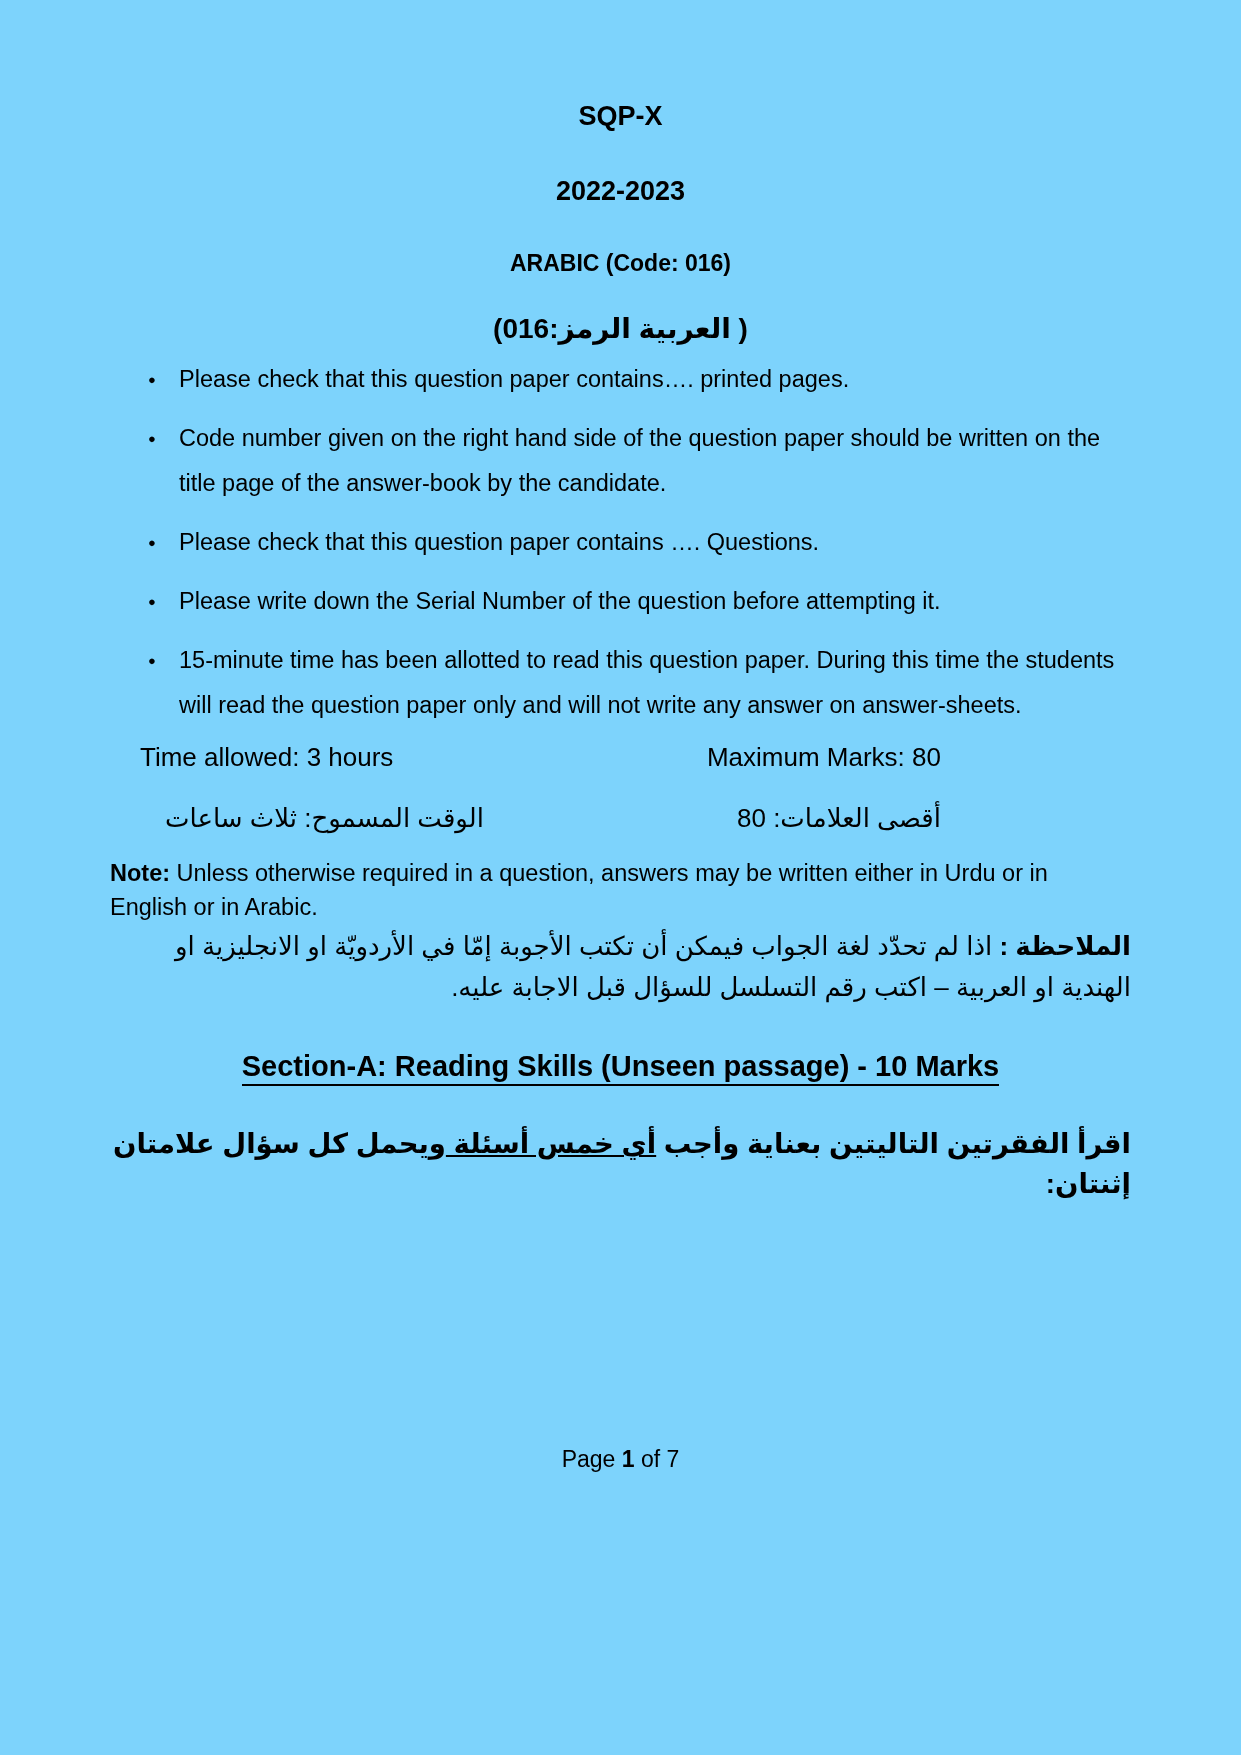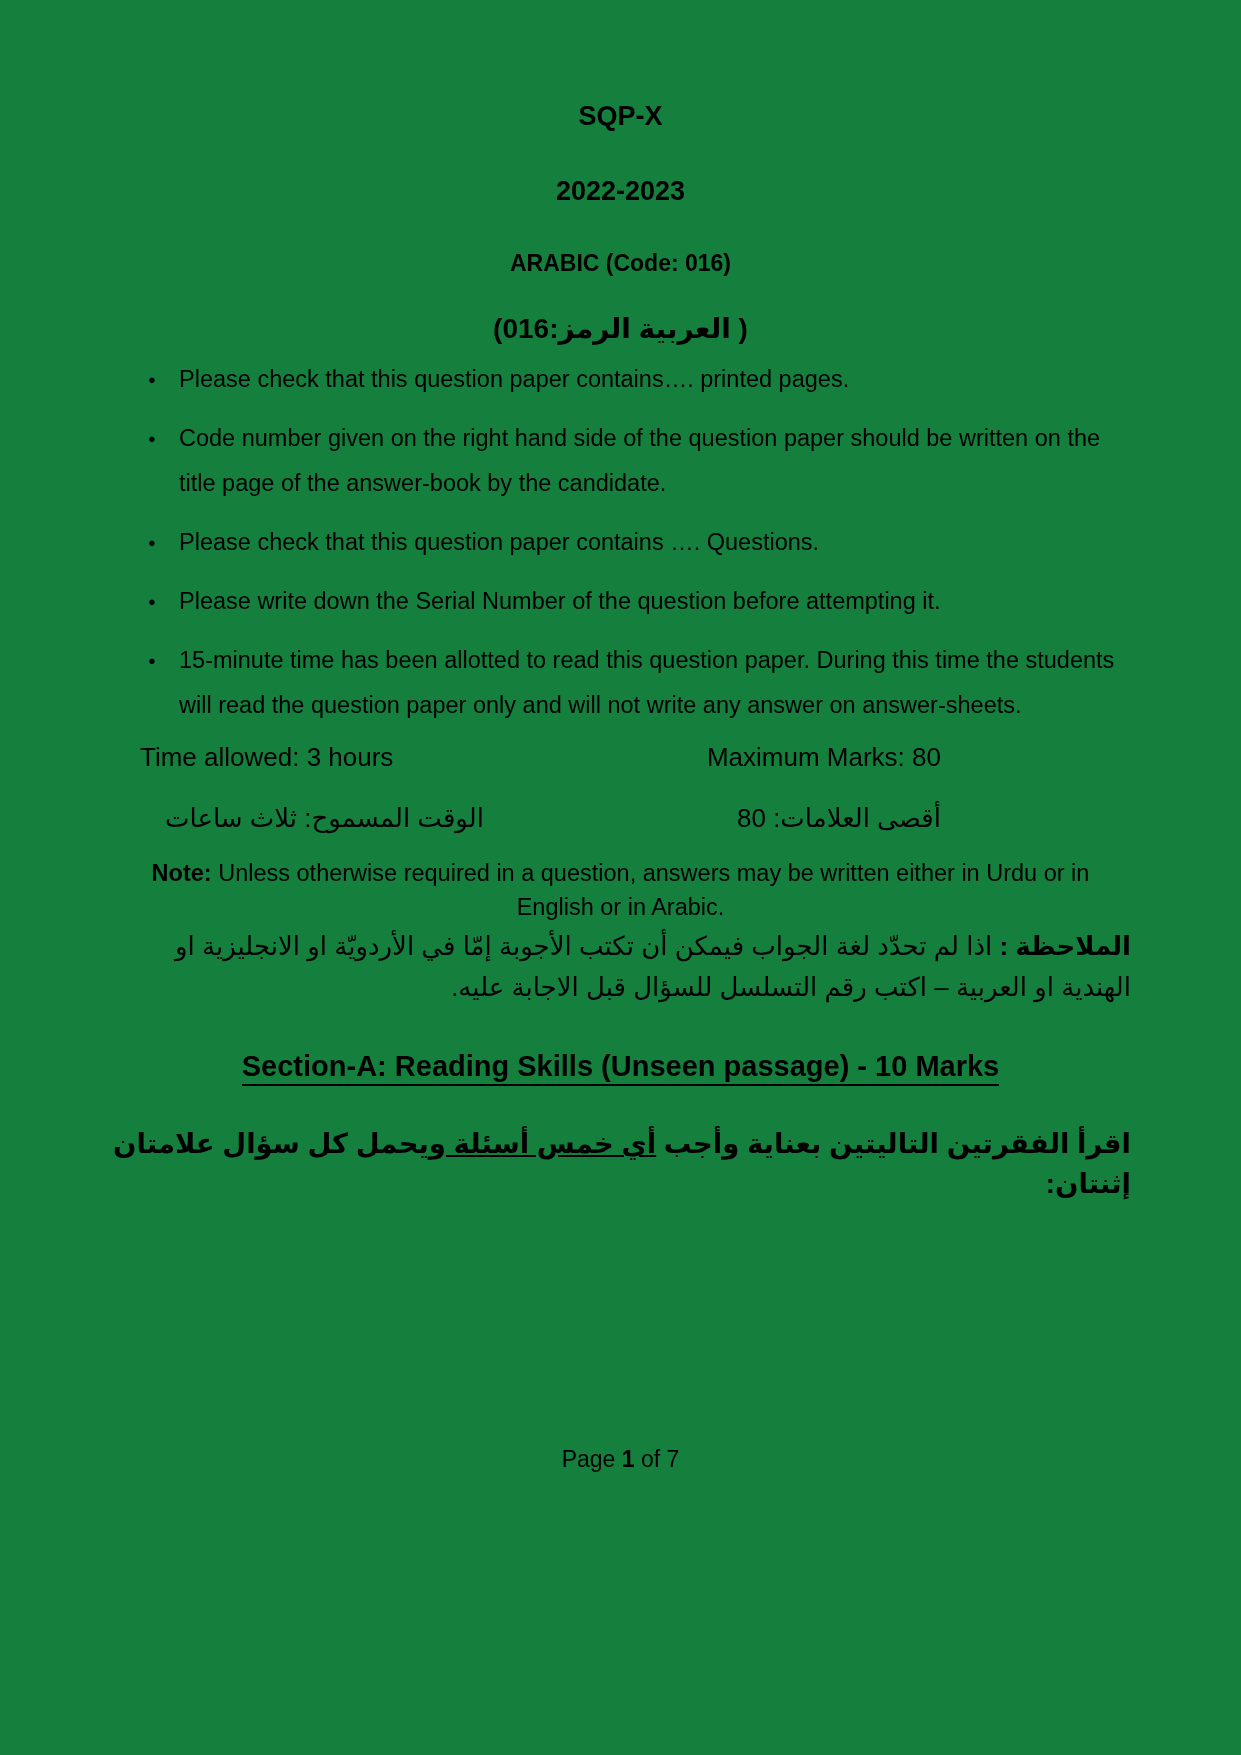--- a/index.html
+++ b/index.html
@@ -2,21 +2,21 @@
 <html><head>
 <meta charset="utf-8">
 <style>
   * { margin: 0; padding: 0; box-sizing: border-box; }
   html, body { background: #ffffff; }
   .page {
     position: relative;
     width: 1241px;
     height: 1755px;
     margin: 0 auto;
-    background: #15803d;
+    background: #7dd3fc;
     color: #000000;
     font-family: "Liberation Sans", "DejaVu Sans", sans-serif;
     padding: 100px 110px 0 110px;
     overflow: hidden;
   }
   .h-code   { font-size: 27px; font-weight: bold; text-align: center; line-height: 32px; margin-bottom: 43px; }
   .h-year   { font-size: 27px; font-weight: bold; text-align: center; line-height: 32px; margin-bottom: 40px; }
   .h-subject{ font-size: 23px; font-weight: bold; text-align: center; line-height: 32px; margin-bottom: 32px; }
   .h-subject-ar { font-size: 28px; font-weight: bold; text-align: center; line-height: 36px; margin-bottom: 10px; direction: rtl; }
 
@@ -46,21 +46,21 @@
     margin-bottom: 28px;
   }
   .meta-row.arabic {
     font-size: 26px;
     line-height: 36px;
     padding-left: 55px;
     margin-bottom: 20px;
   }
   .meta-row.arabic span { direction: rtl; unicode-bidi: embed; text-align: right; }
 
-  .note-en { font-size: 23.5px; line-height: 34px; margin-bottom: 2px; text-align: center; }
+  .note-en { font-size: 23.5px; line-height: 34px; margin-bottom: 2px; }
   .note-en strong { font-weight: bold; }
   .note-ar {
     font-size: 26px;
     line-height: 41px;
     direction: rtl;
     text-align: right;
     margin-bottom: 40px;
   }
   .note-ar strong { font-weight: bold; text-align: center; }
 

